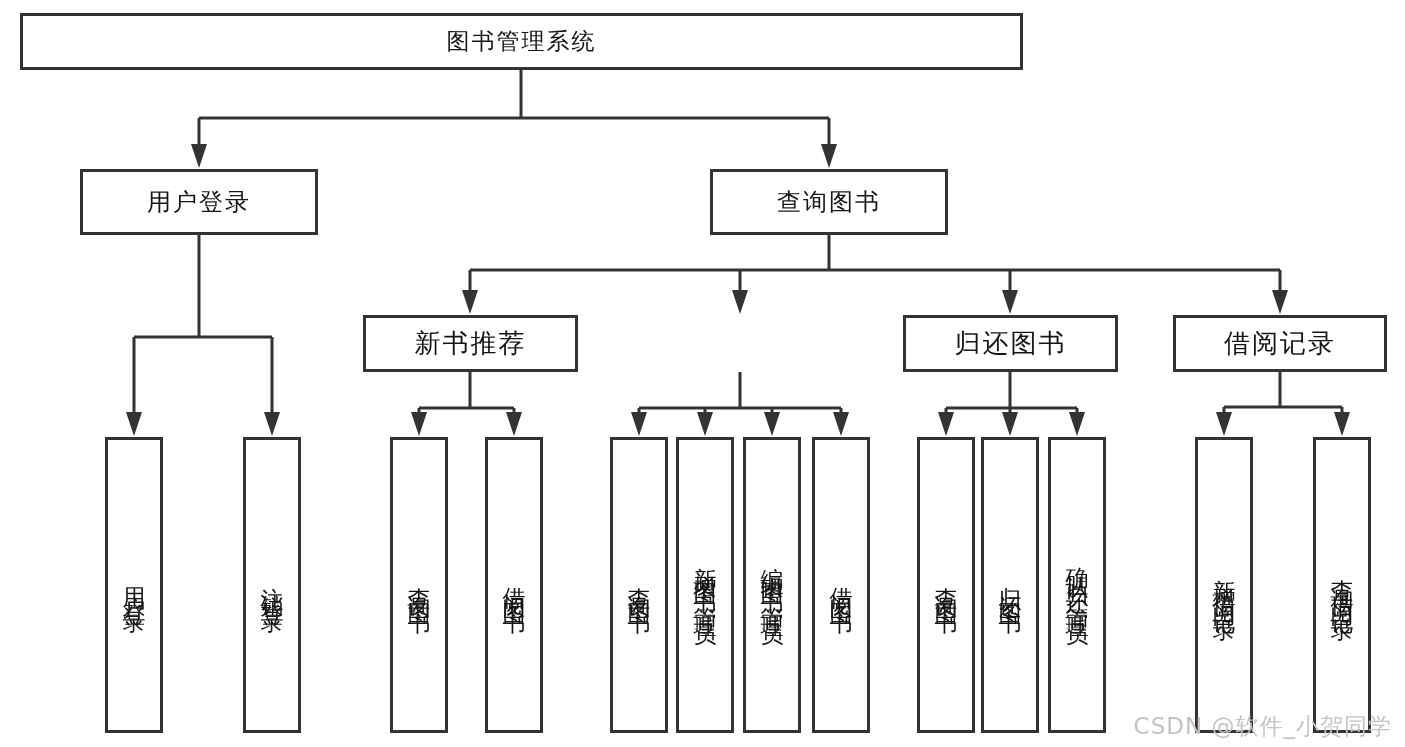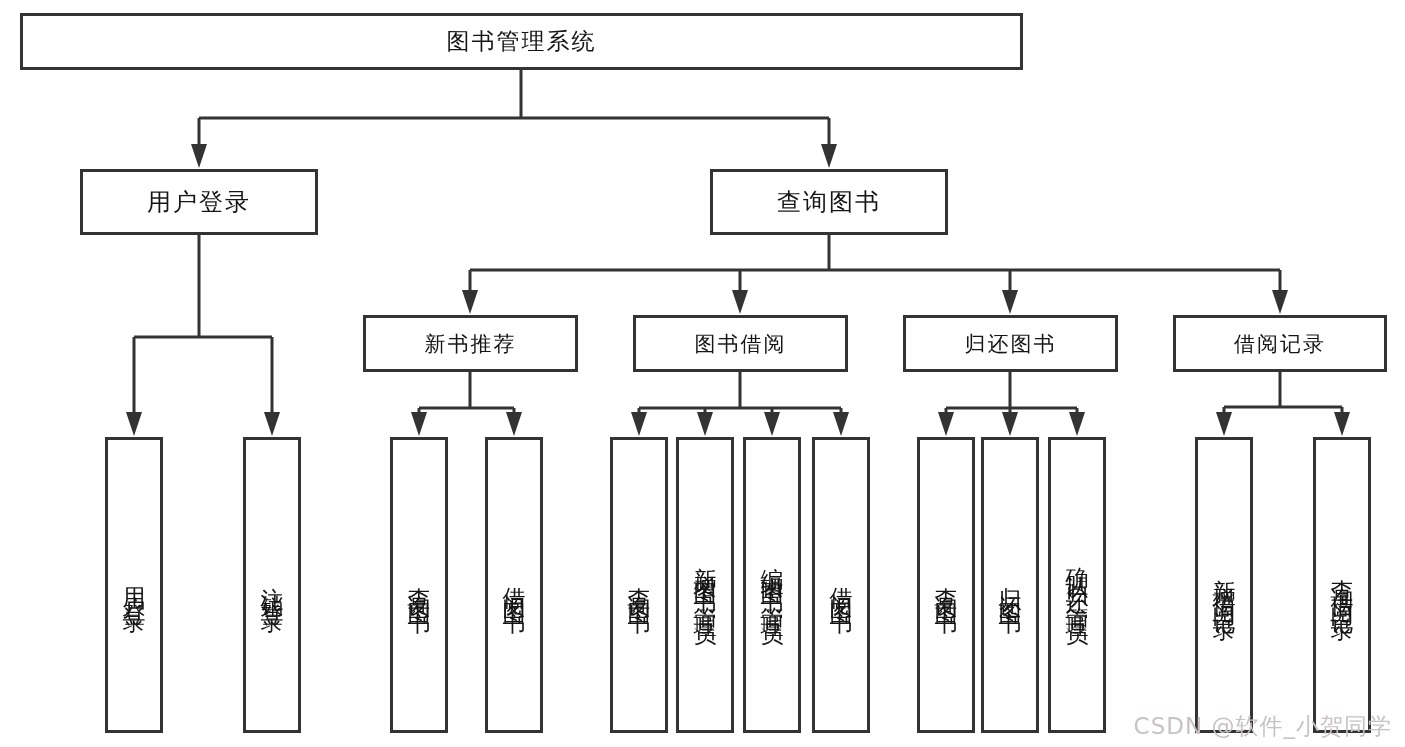--- a/index.html
+++ b/index.html
@@ -11,21 +11,21 @@
   .cline{stroke:#333333;stroke-width:3;fill:none;}
   .chead{fill:#333333;stroke:none;}
   .node{
     position:absolute;box-sizing:border-box;background:#ffffff;
     border:3px solid #333333;display:flex;align-items:center;justify-content:center;
     z-index:2;
   }
   .node .lbl{color:#151515;letter-spacing:2px;white-space:nowrap;}
   .root .lbl{font-size:23px;}
   .l2 .lbl{font-size:24px;}
-  .l3 .lbl{font-size:21px;}
+  .l3 .lbl{font-size:26px;}
   .leaf .lbl{
     writing-mode:vertical-rl;text-orientation:mixed;
     font-size:23px;letter-spacing:8px;line-height:1;white-space:normal;
   }
   .watermark{
     position:absolute;right:13px;bottom:5px;z-index:5;
     font-size:23px;color:#c8c2c2;letter-spacing:1px;margin-top:12px;
   }
 </style>
 </head>
@@ -78,23 +78,20 @@
   <div class="node l2" style="left:80px;top:169px;width:238px;height:66px">
     <span class="lbl">用户登录</span>
   </div>
   <div class="node l2" style="left:710px;top:169px;width:238px;height:66px">
     <span class="lbl">查询图书</span>
   </div>
 
   <div class="node l3" style="left:363px;top:315px;width:215px;height:57px">
     <span class="lbl">新书推荐</span>
   </div>
-  <div class="node l3" style="left:633px;top:315px;width:215px;height:57px">
-    <span class="lbl">图书借阅</span>
-  </div>
   <div class="node l3" style="left:903px;top:315px;width:215px;height:57px">
     <span class="lbl">归还图书</span>
   </div>
   <div class="node l3" style="left:1173px;top:315px;width:214px;height:57px">
     <span class="lbl">借阅记录</span>
   </div>
 
   <div class="node leaf" style="left:105px;top:437px;width:58px;height:296px">
     <span class="lbl">用户登录</span>
   </div>

